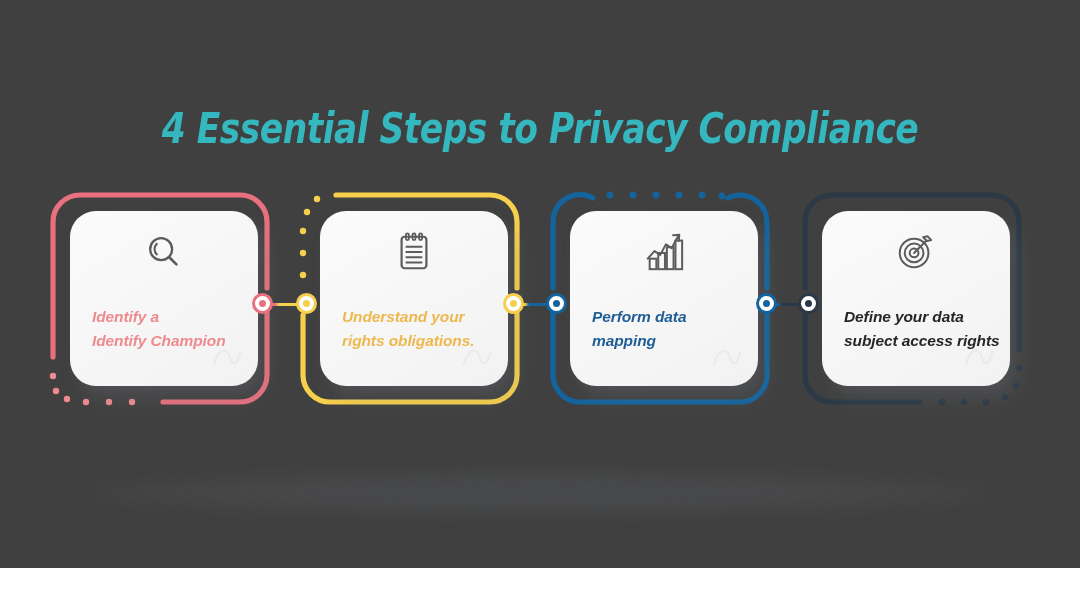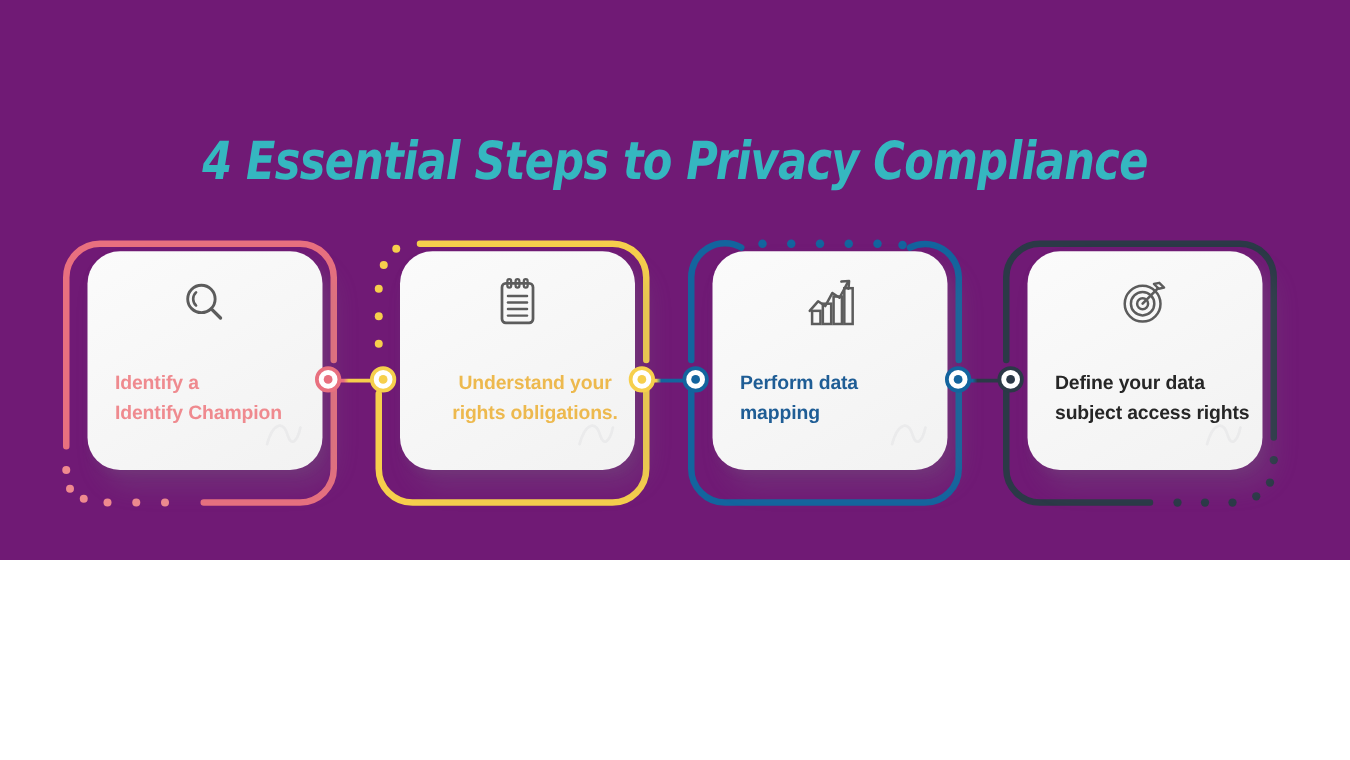--- a/index.html
+++ b/index.html
@@ -8,22 +8,22 @@
     background: #ffffff;
   }
   body {
     font-family: "Liberation Sans", sans-serif;
     -webkit-font-smoothing: antialiased;
   }
 
   #canvas {
     position: relative;
     width: 1080px;
-    height: 448px;
-    background: #701a75;
+    height: 568px;
+    background: #404040;
     overflow: hidden;
   }
 
   
   #title {
     position: absolute;
     left: 0;
     top: 104px;
     width: 1080px;
     text-align: center;
@@ -70,28 +70,29 @@
     top: 0;
     width: 230px;
     height: 235px;
     overflow: visible;
   }
 
   
   .card {
     position: absolute;
     left: 22px;
-    top: 11px;
+    top: 21px;
     width: 188px;
     height: 175px;
     border-radius: 26px;
     background: linear-gradient(150deg, #fbfbfb 0%, #f7f7f7 45%, #f2f2f2 100%);
     box-shadow:
        10px 14px 20px rgba(120,125,135,0.20),
        2px 4px 8px rgba(120,125,135,0.10);
+    font-style: italic;
   }
 
   .card-inner {
     position: absolute;
     left: 0; top: 0; right: 0; bottom: 0;
     border-radius: 26px;
     overflow: hidden;
   }
 
   
@@ -152,21 +153,21 @@
     box-sizing: border-box;
   }
   .node .node-dot {
     width: 7px;
     height: 7px;
     border-radius: 50%;
   }
 
   
   .step-1 { left: 48px; }
-  .step-2 { left: 298px; text-align: center; }
+  .step-2 { left: 298px; }
   .step-3 { left: 548px; }
   .step-4 { left: 800px; }
 </style>
 </head>
 <body>
 
 <div id="canvas">
 
   <div id="ground-shadow"></div>
 

